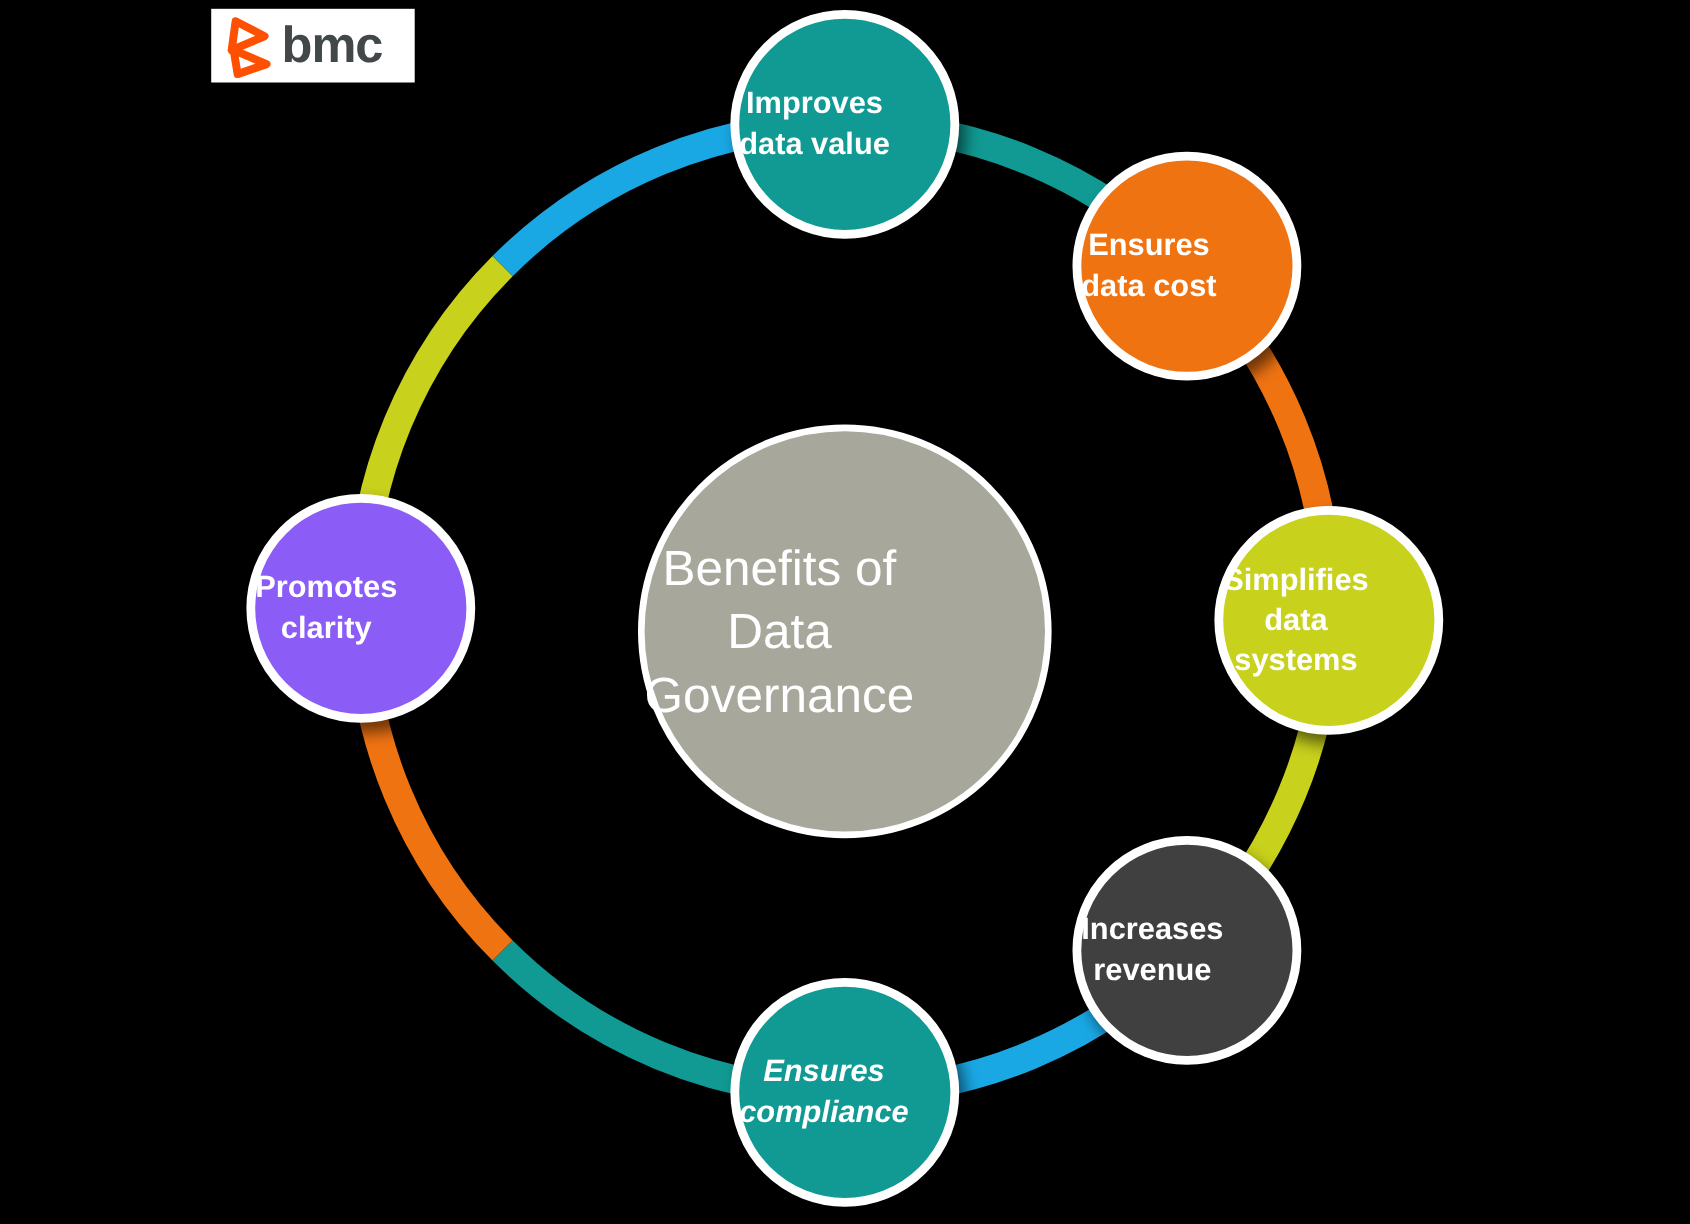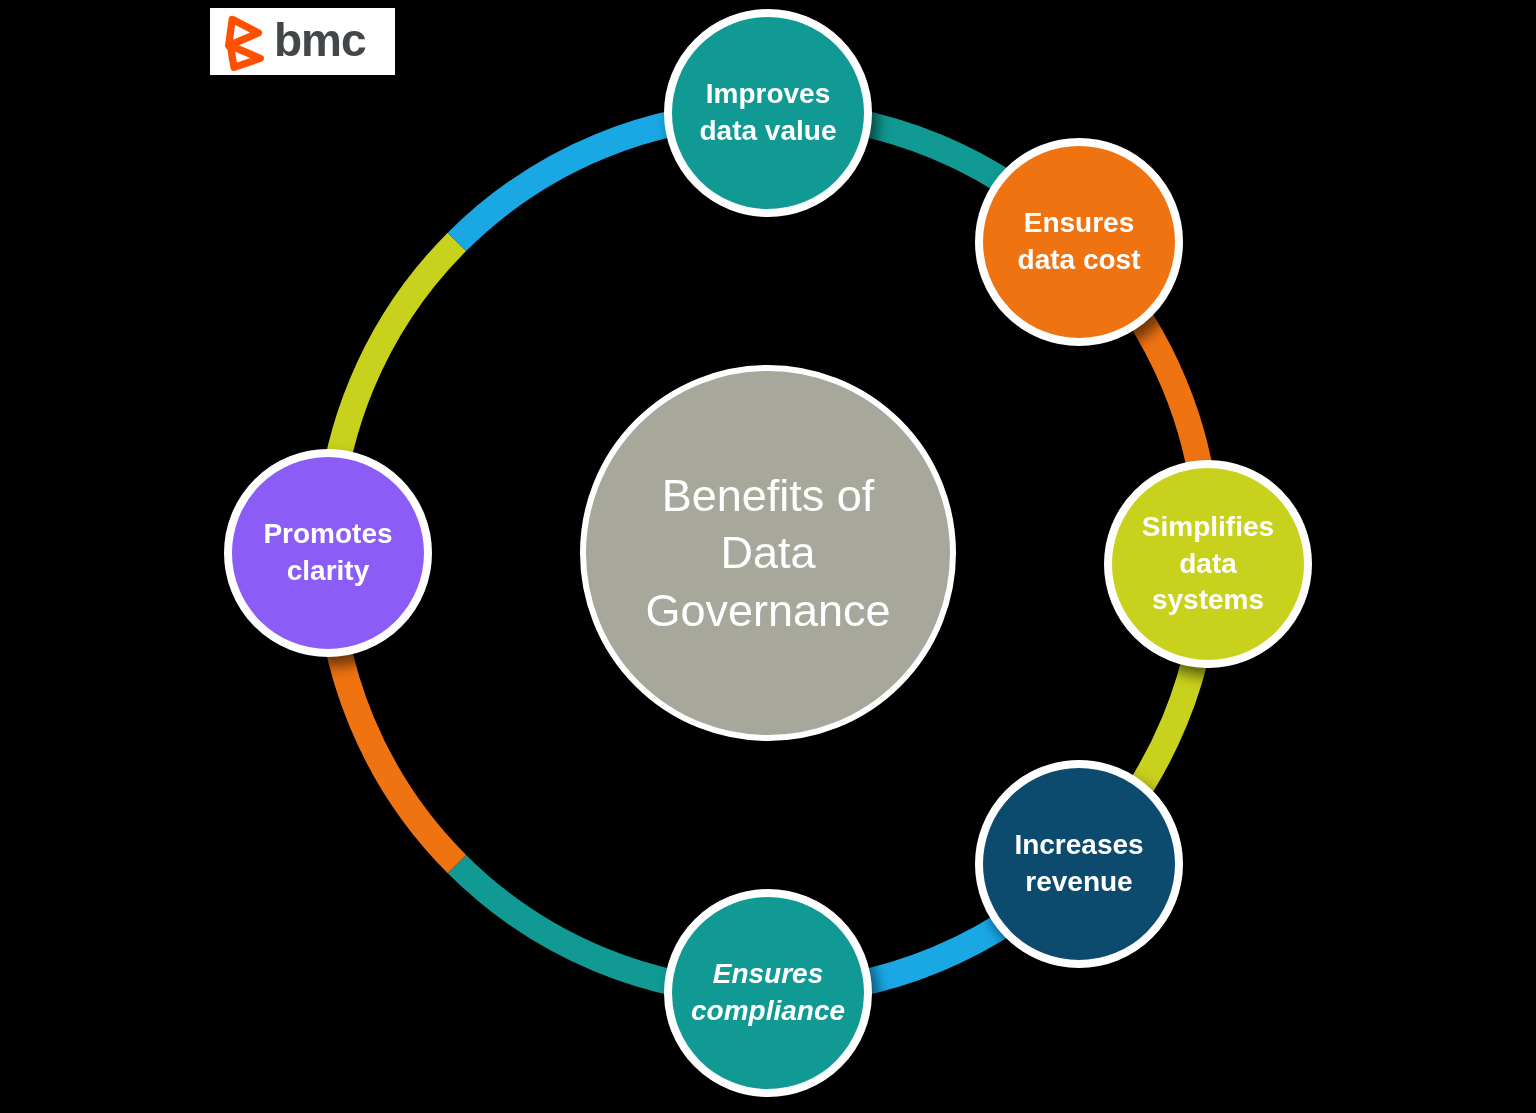--- a/index.html
+++ b/index.html
@@ -19,61 +19,61 @@
   .ring-svg path {
     fill: none;
     stroke-width: 26;
   }
   .circle {
     position: absolute;
     border-radius: 50%;
     border: 8px solid #ffffff;
     display: flex;
     align-items: center;
-    justify-content: center;
+    justify-content: flex-start;
     text-align: center;
     box-shadow: 6px 9px 14px rgba(0,0,0,0.55);
   }
   .node {
     width: 192px;
     height: 192px;
   }
   .node .label {
     color: #ffffff;
     font-size: 28px;
     line-height: 1.32;
     font-weight: 600;
     white-space: pre-line;
   }
   .center-node {
     width: 364px;
     height: 364px;
     border-width: 6px;
     left: 580px;
-    top: 365px;
+    top: 386px;
   }
   .center-node .label {
     color: #ffffff;
     font-size: 45px;
     line-height: 1.28;
     font-weight: 400;
     white-space: pre-line;
   }
   
   .pos-top          { left: 664px;  top: 9px;   }
   .pos-top-right    { left: 975px;  top: 138px; }
   .pos-right        { left: 1104px; top: 460px; }
   .pos-bottom-right { left: 975px;  top: 760px; }
   .pos-bottom       { left: 664px;  top: 889px; }
   .pos-bottom-left  { left: 353px;  top: 760px; }
   .pos-left         { left: 224px;  top: 449px; }
   .pos-top-left     { left: 353px;  top: 138px; }
   .logo {
     position: absolute;
-    left: 210px;
+    left: 192px;
     top: 8px;
     width: 185px;
     height: 67px;
     background: #ffffff;
     display: flex;
     align-items: center;
     padding-left: 8px;
     box-sizing: border-box;
   }
   .logo-icon { width: 52px; height: 58px; flex: 0 0 auto; }
@@ -125,21 +125,21 @@
     <span class="label">Ensures
 data cost</span>
   </div>
 
   <div class="circle node pos-right" style="background-color: rgb(200, 209, 28);">
     <span class="label">Simplifies
 data
 systems</span>
   </div>
 
-  <div class="circle node pos-bottom-right" style="background-color: #0c4a6e;">
+  <div class="circle node pos-bottom-right" style="background-color: #404040;">
     <span class="label">Increases
 revenue</span>
   </div>
 
   <div class="circle node pos-bottom" style="background-color: rgb(16, 154, 147); font-style: italic;">
     <span class="label">Ensures
 compliance</span>
   </div>
 
 

